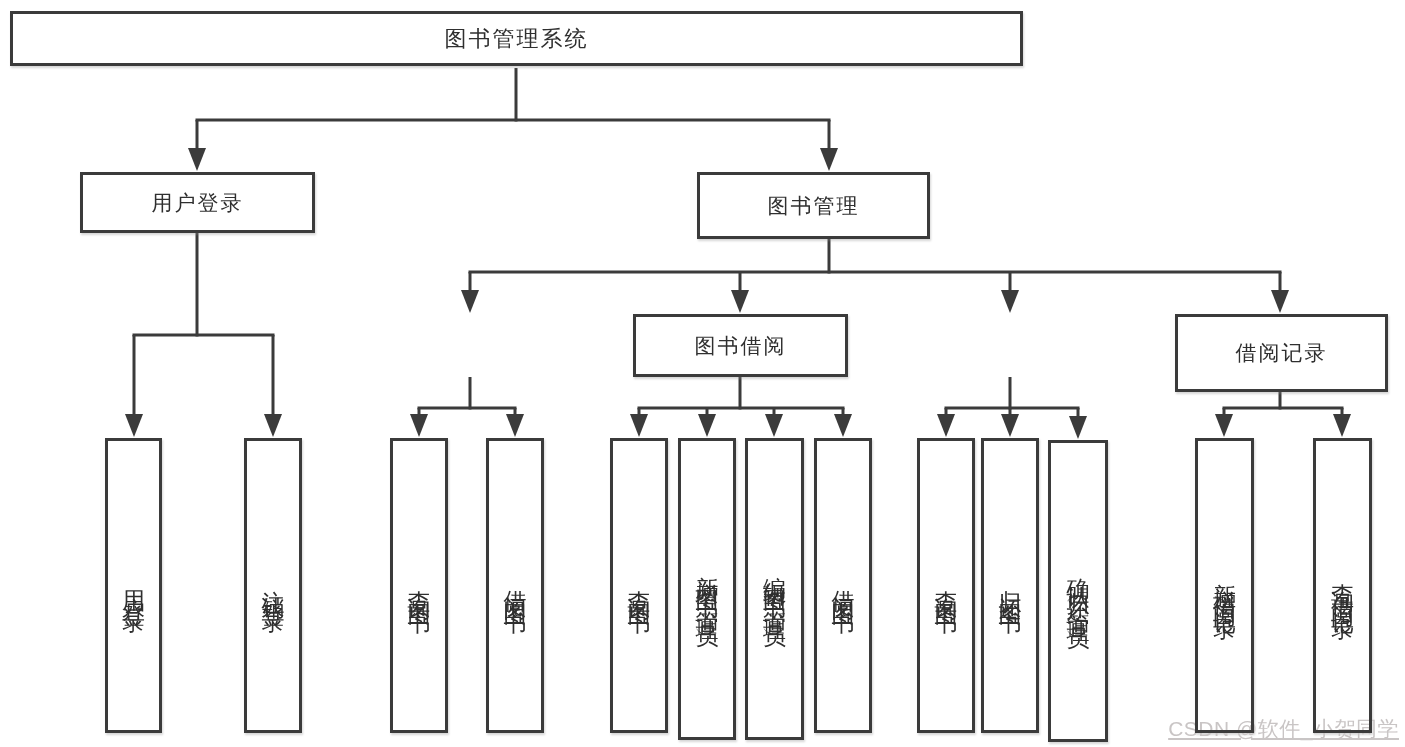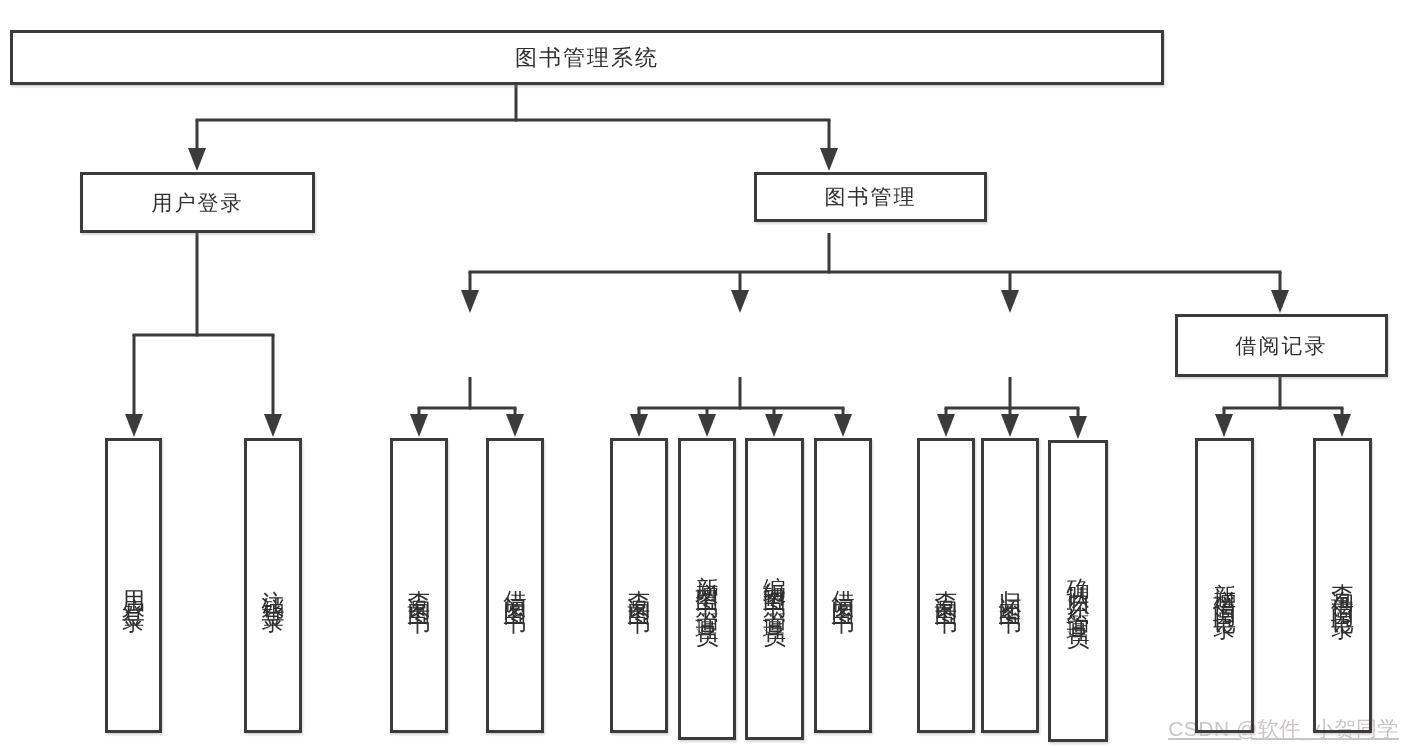--- a/index.html
+++ b/index.html
@@ -102,32 +102,35 @@
     <g>
       <line x1="1280" y1="377" x2="1280" y2="409.5"></line>
       <line x1="1222.5" y1="408" x2="1343.5" y2="408"></line>
       <line x1="1224" y1="408" x2="1224" y2="416"></line>
       <polygon points="1215,414 1233,414 1224,437"></polygon>
       <line x1="1342" y1="408" x2="1342" y2="416"></line>
       <polygon points="1333,414 1351,414 1342,437"></polygon>
     </g>
   </svg>
 
-  <div class="node h-node root-node" style="left:10px;top:30px;width:1154px;height:55px">
+  <div class="node h-node root-node" style="left:10px;top:11px;width:1013px;height:55px">
     <span>图书管理系统</span>
   </div>
 
   <div class="node h-node" style="left:80px;top:172px;width:235px;height:61px">
     <span>用户登录</span>
   </div>
-  <div class="node h-node" style="left:754px;top:172px;width:233px;height:50px">
+  <div class="node h-node" style="left:697px;top:172px;width:233px;height:67px">
     <span>图书管理</span>
   </div>
 
-  <div class="node h-node" style="left:1175px;top:314px;width:213px;height:63px">
+  <div class="node h-node" style="left:633px;top:314px;width:215px;height:63px">
+    <span>图书借阅</span>
+  </div>
+  <div class="node h-node" style="left:1175px;top:314px;width:213px;height:78px">
     <span>借阅记录</span>
   </div>
 
   <div class="node leaf" style="left:105px;top:438px;width:57px;height:295px">
     <span>用户登录</span>
   </div>
   <div class="node leaf" style="left:244px;top:438px;width:58px;height:295px">
     <span>注销登录</span>
   </div>
 

